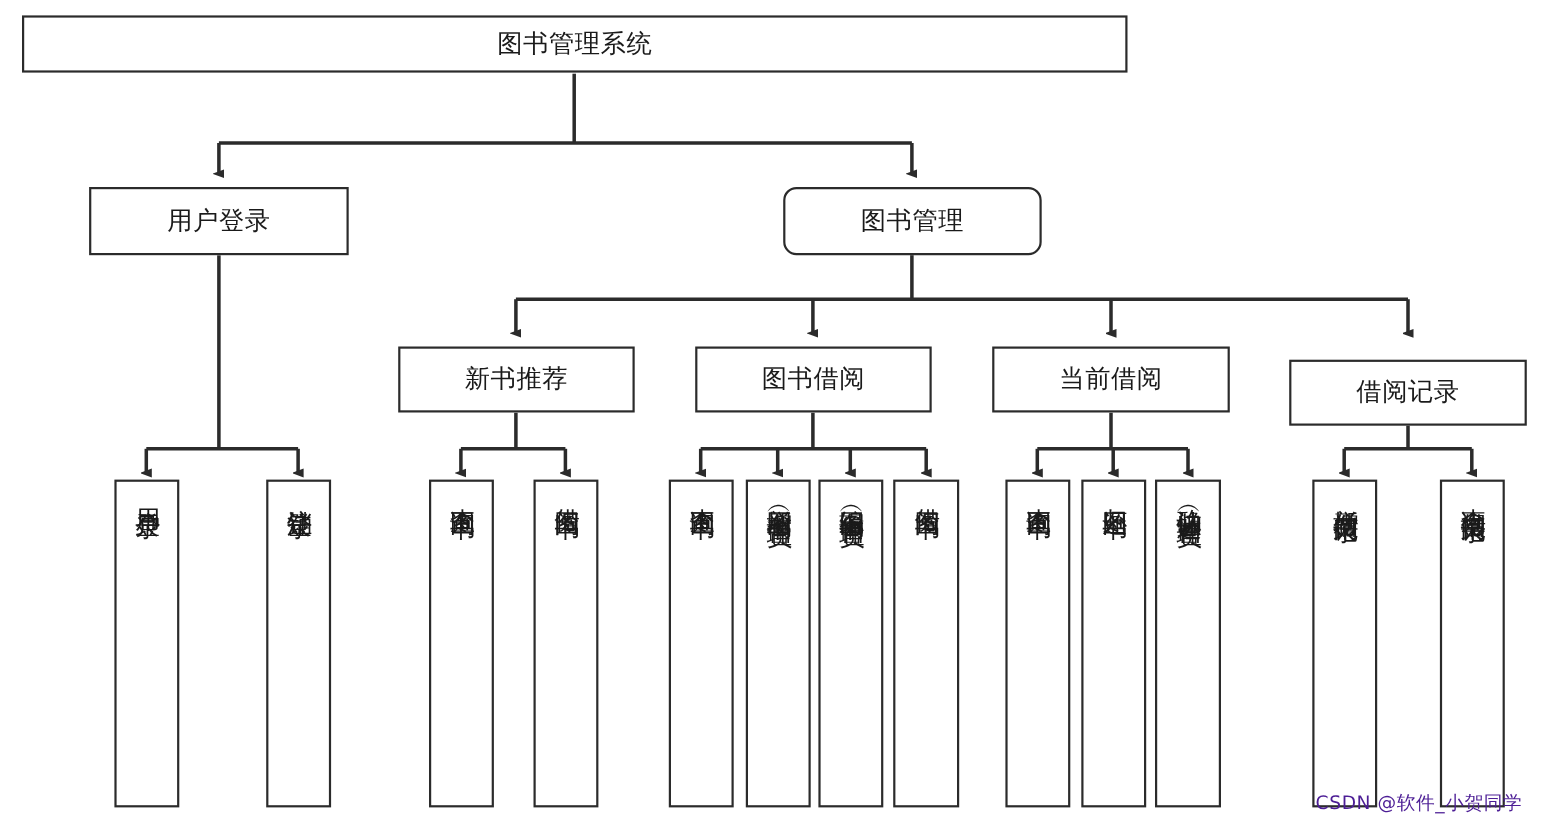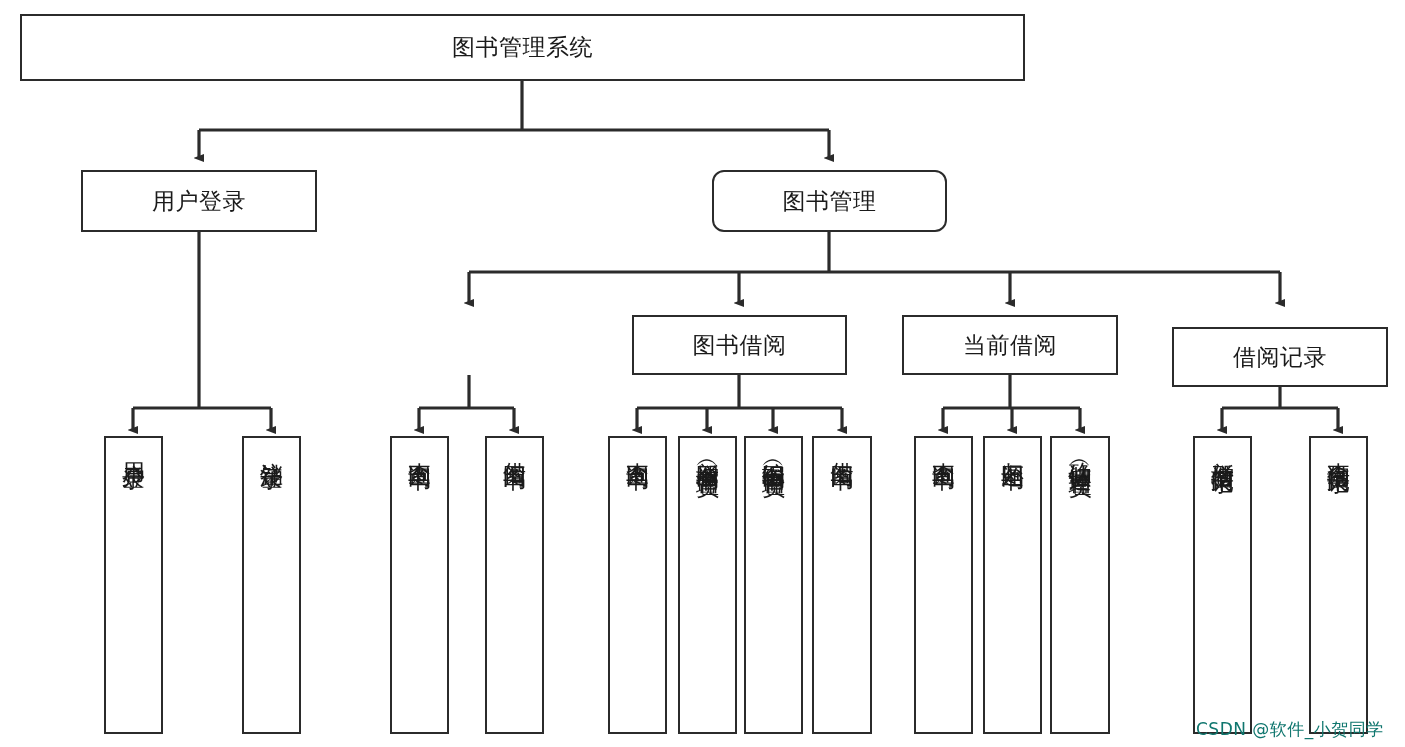--- a/index.html
+++ b/index.html
@@ -58,21 +58,21 @@
   }
   .node.vert .label {
     writing-mode: vertical-rl;
     text-orientation: upright;
     font-size: 23px;
     line-height: 1.0;
     letter-spacing: 2px;
   }
   .watermark {
     position: absolute;
-    color: #0f766e;
+    color: #4c1d95;
     font-size: 17px;
     letter-spacing: 0.5px;
     white-space: nowrap;
     user-select: none;
   }
 </style>
 </head>
 <body>
 
 <div id="canvas">
@@ -120,31 +120,34 @@
       <path d="M1012,408 L1012,430" marker-end="url(#arrow)"></path>
       <path d="M1080,408 L1080,430" marker-end="url(#arrow)"></path>
 
       <path d="M1280,375 L1280,408"></path>
       <path d="M1222,408 L1338,408"></path>
       <path d="M1222,408 L1222,430" marker-end="url(#arrow)"></path>
       <path d="M1338,408 L1338,430" marker-end="url(#arrow)"></path>
     </g>
   </svg>
 
-  <div class="node horiz root" style="left:20px; top:14px; width:1005px; height:67px;align-items:center;">
+  <div class="node horiz root" style="left:20px; top:14px; width:1005px; height:52px;align-items:center;">
     <span class="label">图书管理系统</span>
   </div>
 
   <div class="node horiz" style="left:81px; top:170px; width:236px; height:62px;">
     <span class="label">用户登录</span>
   </div>
   <div class="node horiz" style="left:712px; top:170px; width:235px; height:62px;border-radius:12px;">
     <span class="label">图书管理</span>
   </div>
 
+  <div class="node horiz" style="left:362px; top:315px; width:215px; height:60px;">
+    <span class="label">新书推荐</span>
+  </div>
   <div class="node horiz" style="left:632px; top:315px; width:215px; height:60px;">
     <span class="label">图书借阅</span>
   </div>
   <div class="node horiz" style="left:902px; top:315px; width:216px; height:60px;">
     <span class="label">当前借阅</span>
   </div>
   <div class="node horiz" style="left:1172px; top:315px; width:216px; height:60px;margin-top:12px;">
     <span class="label">借阅记录</span>
   </div>
 

